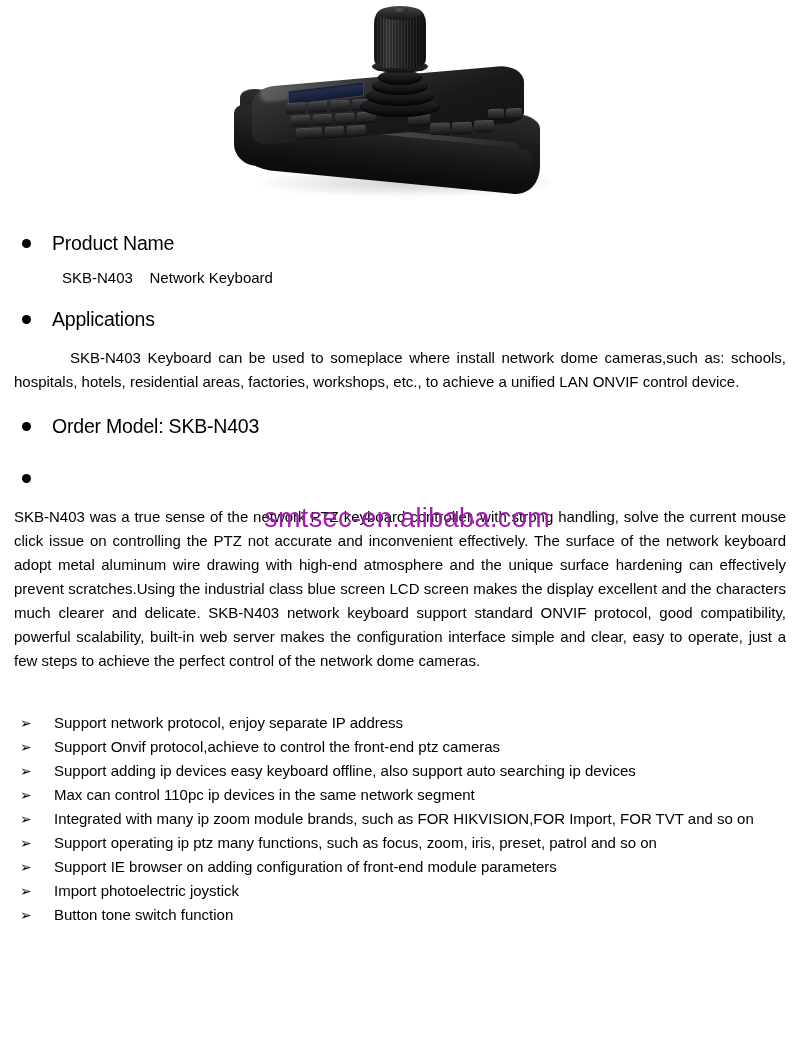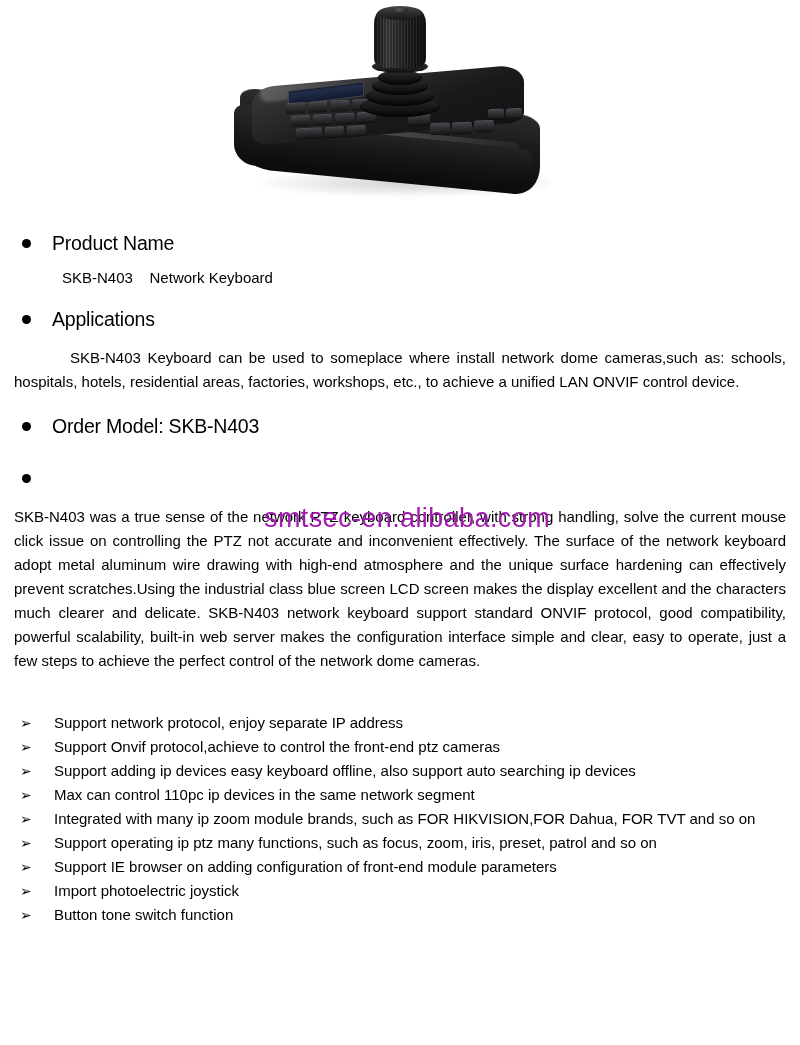--- a/index.html
+++ b/index.html
@@ -387,21 +387,21 @@
       <li class="feature">
         <span class="feature-marker">➢</span>
         <span class="feature-text">Support adding ip devices easy keyboard offline, also support auto searching ip devices</span>
       </li>
       <li class="feature">
         <span class="feature-marker">➢</span>
         <span class="feature-text">Max can control 110pc ip devices in the same network segment</span>
       </li>
       <li class="feature">
         <span class="feature-marker">➢</span>
-        <span class="feature-text">Integrated with many ip zoom module brands, such as FOR HIKVISION,FOR Dahua, FOR TVT and so on</span>
+        <span class="feature-text">Integrated with many ip zoom module brands, such as FOR HIKVISION,FOR Import, FOR TVT and so on</span>
       </li>
       <li class="feature">
         <span class="feature-marker">➢</span>
         <span class="feature-text">Support operating ip ptz many functions, such as focus, zoom, iris, preset, patrol and so on</span>
       </li>
       <li class="feature">
         <span class="feature-marker">➢</span>
         <span class="feature-text">Support IE browser on adding configuration of front-end module parameters</span>
       </li>
       <li class="feature">

